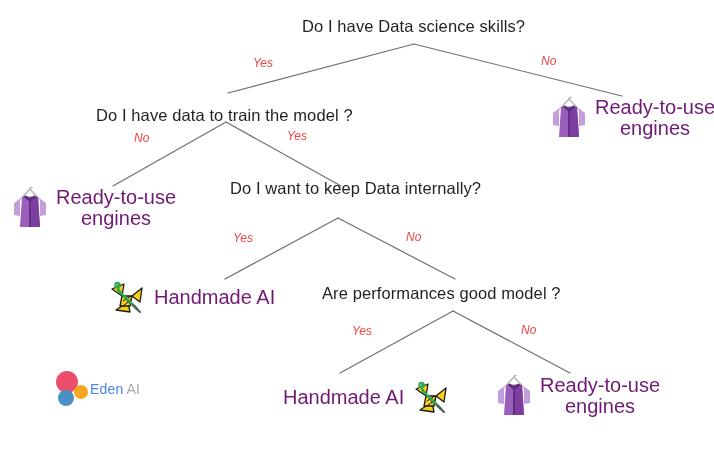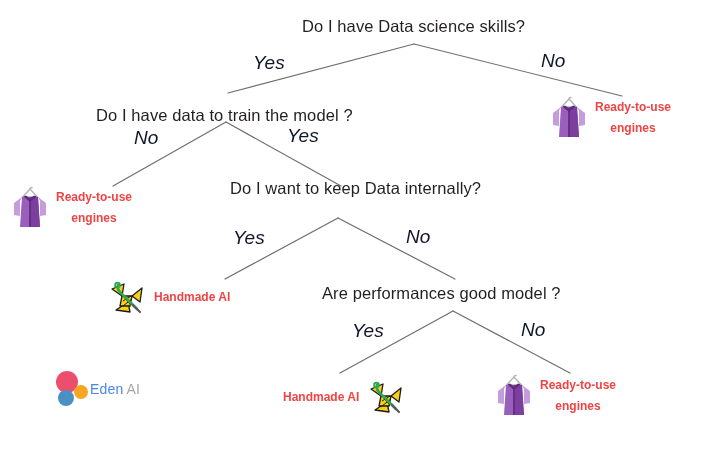--- a/index.html
+++ b/index.html
@@ -27,38 +27,37 @@
     position: absolute;
     white-space: nowrap;
     font-size: 16.5px;
     line-height: 21px;
     letter-spacing: 0.1px;
     color: #231f20;
   }
   .edge-label {
     position: absolute;
     font-style: italic;
-    font-size: 19px;
+    font-size: 12px;
     line-height: 18px;
-    color: #0f172a;
+    color: #ef4444;
     white-space: nowrap;
   }
   .leaf {
     position: absolute;
     display: flex;
     flex-direction: row;
     align-items: center;
     white-space: nowrap;
   }
   .leaf-text {
-    font-size: 12px;
+    font-size: 20px;
     line-height: 21px;
-    color: #ef4444;
+    color: #701a75;
     text-align: center;
-    font-weight: bold;
   }
   .leaf-text.two-line {
     display: flex;
     flex-direction: column;
     align-items: center;
   }
   .icon-jacket, .icon-sewing {
     display: inline-block;
     flex: 0 0 auto;
     position: relative;

